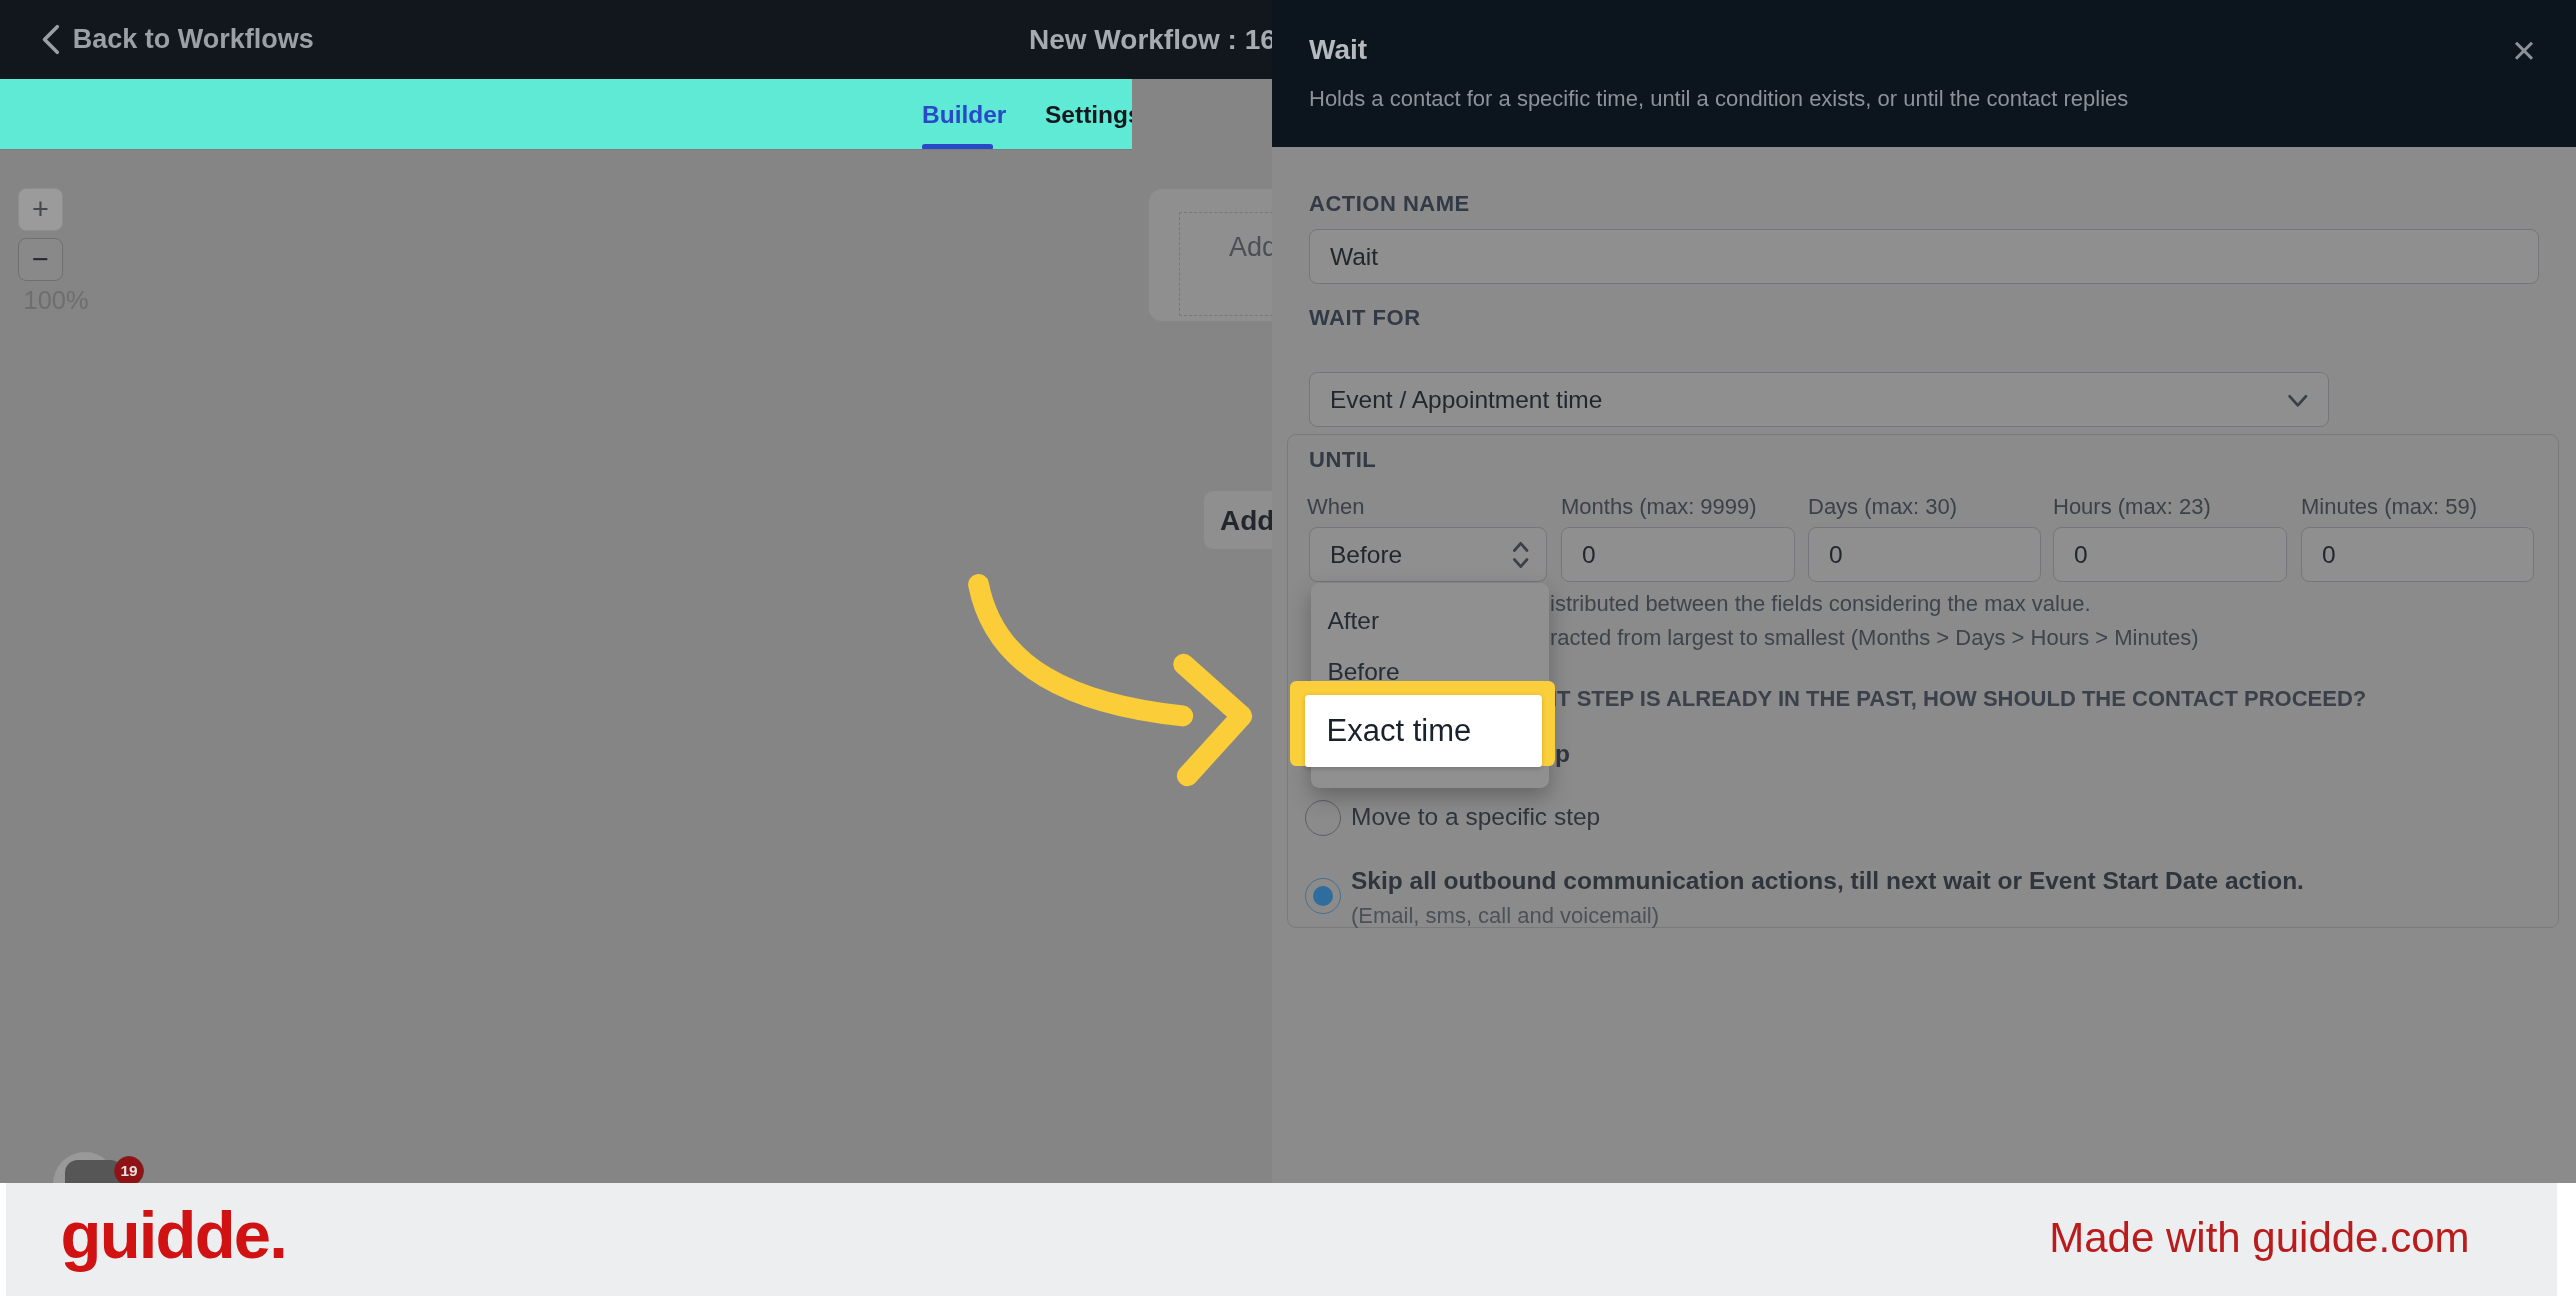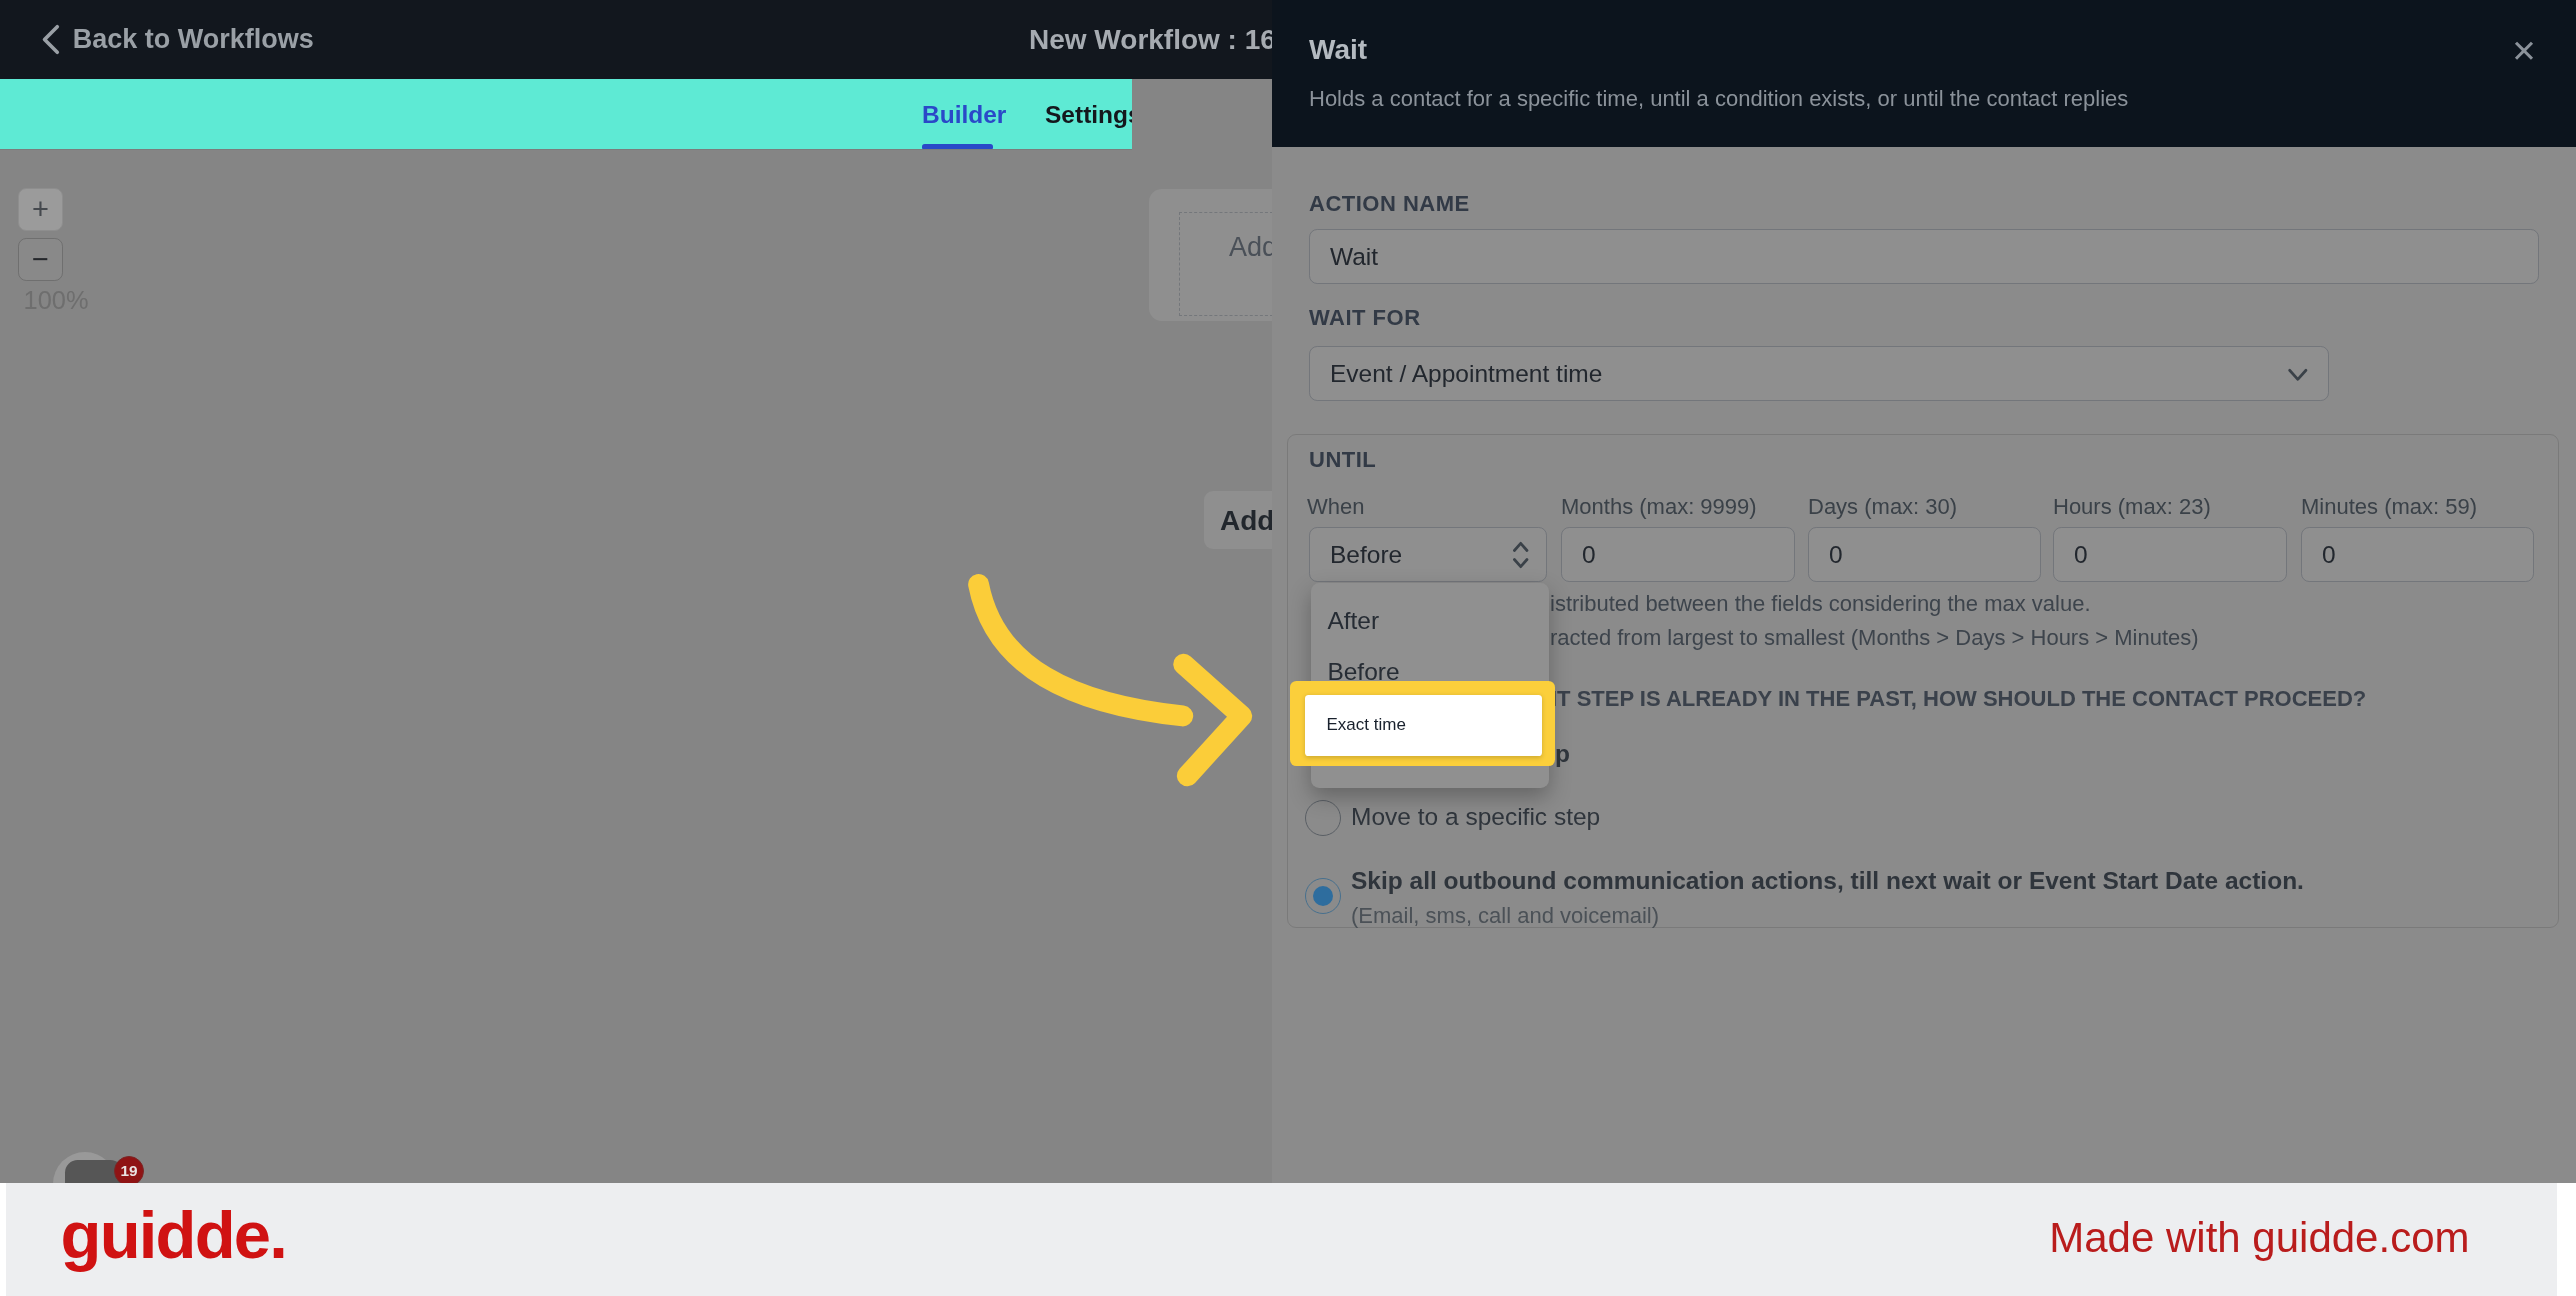--- a/index.html
+++ b/index.html
@@ -60,21 +60,21 @@
   .radio-label{position:absolute;font-size:24.5px;color:#2f353c;white-space:nowrap;cursor:pointer;}
   .radio-label.bold{font-weight:600;}
   .radio-sub{position:absolute;font-size:22px;color:#4b5157;white-space:nowrap;}
 
   
   .dropdown{position:absolute;left:39px;top:583px;width:238px;height:205px;background:#909090;border-radius:8.2px;box-shadow:0 9px 22px rgba(0,0,0,.28);z-index:40;}
   .dd-opt{position:absolute;left:16.4px;font-size:24.5px;color:#262c34;cursor:pointer;white-space:nowrap;}
 
   
   .highlight{position:absolute;left:1290px;top:681px;width:265px;height:85px;background:#fbcf3b;border-radius:6.4px;z-index:60;}
-  .highlight-inner{position:absolute;left:14.5px;top:13.6px;width:237px;height:61px;background:#ffffff;border-radius:3.6px;box-shadow:0 1.8px 5.5px rgba(0,0,0,.18);display:flex;align-items:center;padding-left:22px;font-size:17px;color:#19212d;cursor:pointer;}
+  .highlight-inner{position:absolute;left:14.5px;top:13.6px;width:237px;height:72px;background:#ffffff;border-radius:3.6px;box-shadow:0 1.8px 5.5px rgba(0,0,0,.18);display:flex;align-items:center;padding-left:22px;font-size:31px;color:#19212d;cursor:pointer;}
 
   .arrow-svg{position:absolute;left:945px;top:545px;z-index:55;pointer-events:none;}
 
   
   .footer-under{position:absolute;left:0;top:1183px;width:2576px;height:114px;background:#ffffff;z-index:70;}
   .footer{position:absolute;left:5.5px;top:1183px;width:2551px;height:114px;background:#edeef0;z-index:71;}
   .brand{position:absolute;left:55px;top:12.7px;font-size:67px;font-weight:700;color:#d01212;letter-spacing:-1.8px;}
   .madewith{position:absolute;right:87px;top:31px;font-size:42px;color:#b91c1c;}
 </style>
 </head>
@@ -124,21 +124,21 @@
       <div class="panel-desc">Holds a contact for a specific time, until a condition exists, or until the contact replies</div>
       <div class="panel-close">✕</div>
     </div>
 
     <div class="field-label" style="left:37px;top:191px;">ACTION NAME</div>
     <div class="input" style="left:37px;top:229px;width:1230px;">
         <span>Wait</span>
       </div>
 
     <div class="field-label" style="left:37px;top:305px;">WAIT FOR</div>
-    <div class="input select" style="left:37px;top:346px;width:1020px;">
+    <div class="input select" style="left:37px;top:372px;width:1020px;">
       <span>Event / Appointment time</span>
       <svg class="chev-down" width="23.6" height="23.6" viewBox="0 0 26 26">
           <path d="M4 8 L13 18 L22 8" fill="none" stroke="#3a4148" stroke-width="3" stroke-linecap="round" stroke-linejoin="round"></path>
         </svg>
     </div>
 
     <div class="section-card"></div>
     <div class="field-label" style="left:37px;top:447px;">UNTIL</div>
 
     <div class="small-label" style="left:35px;top:494px;">When</div>

